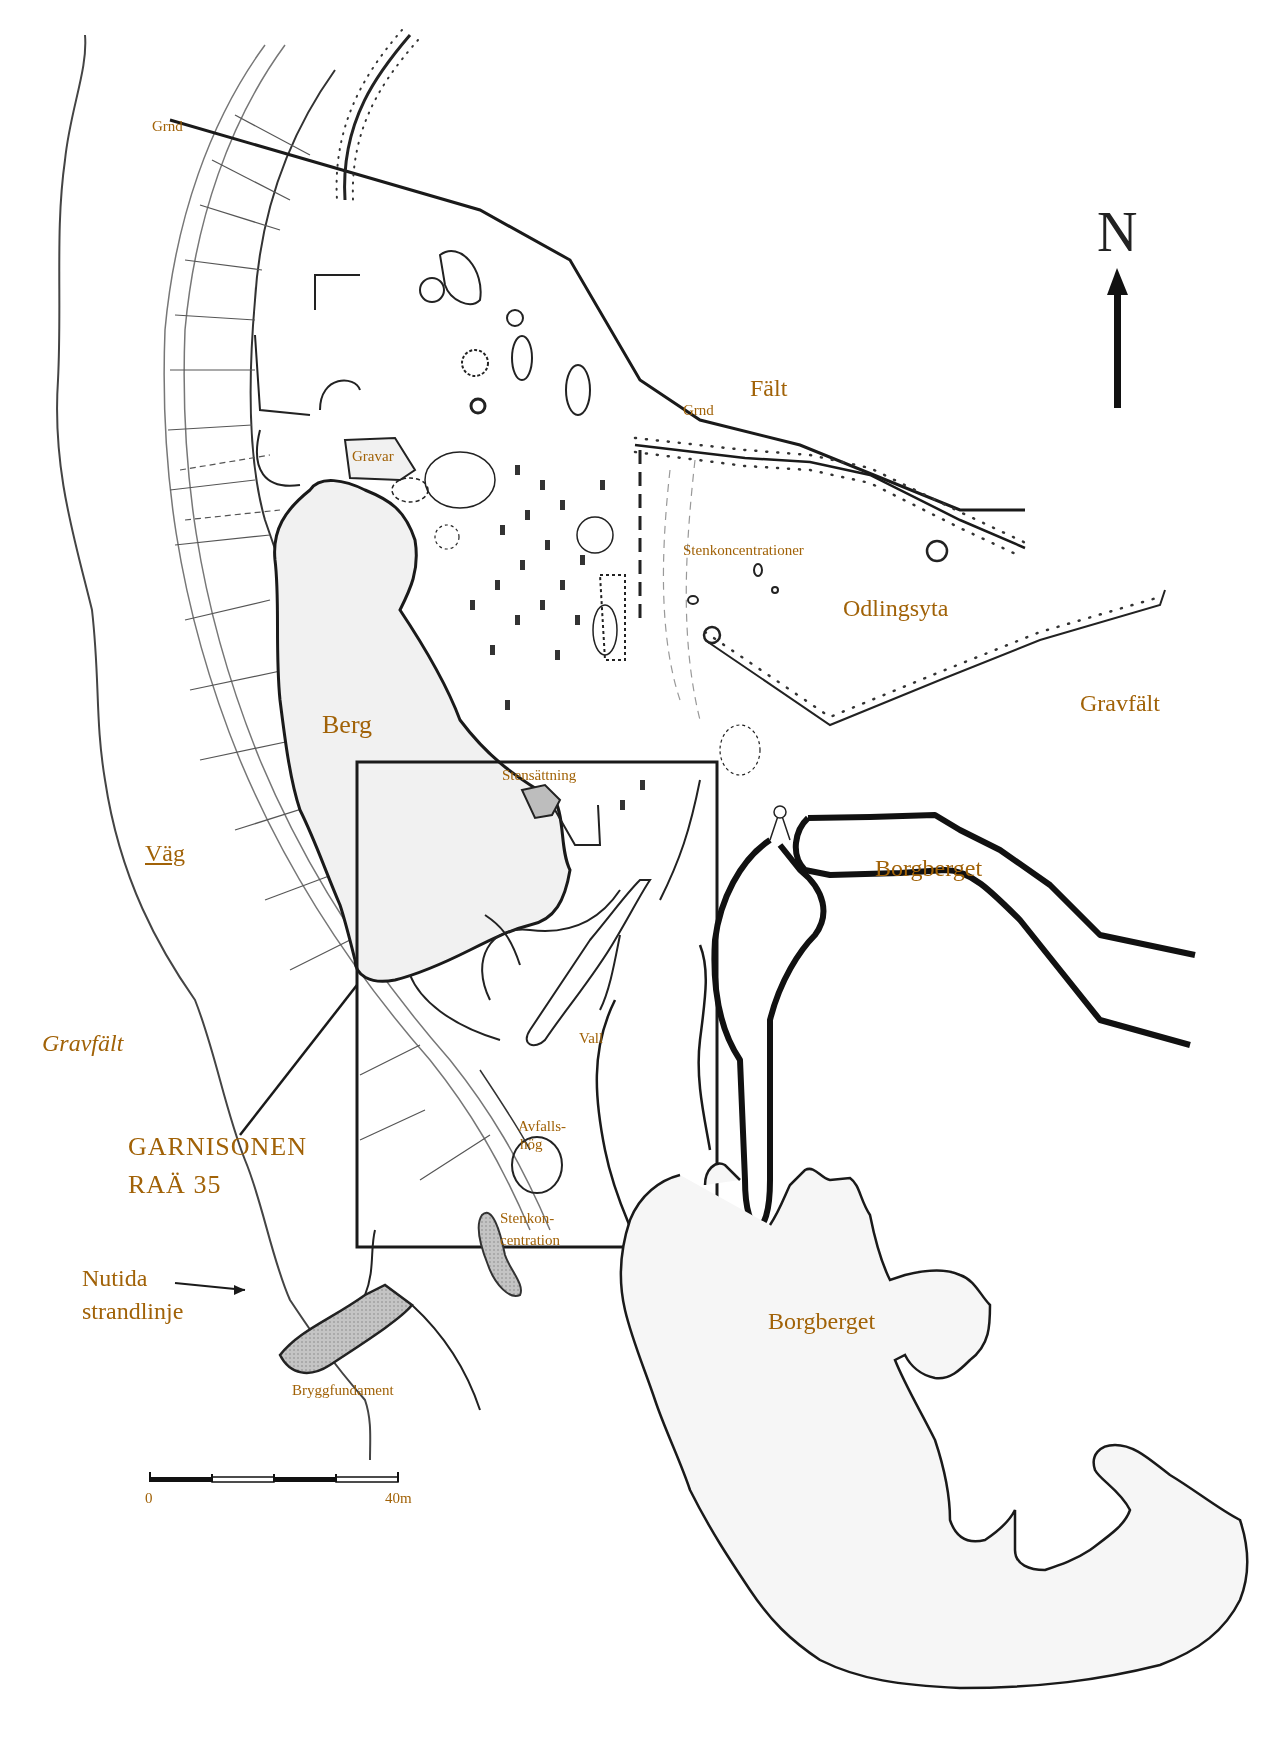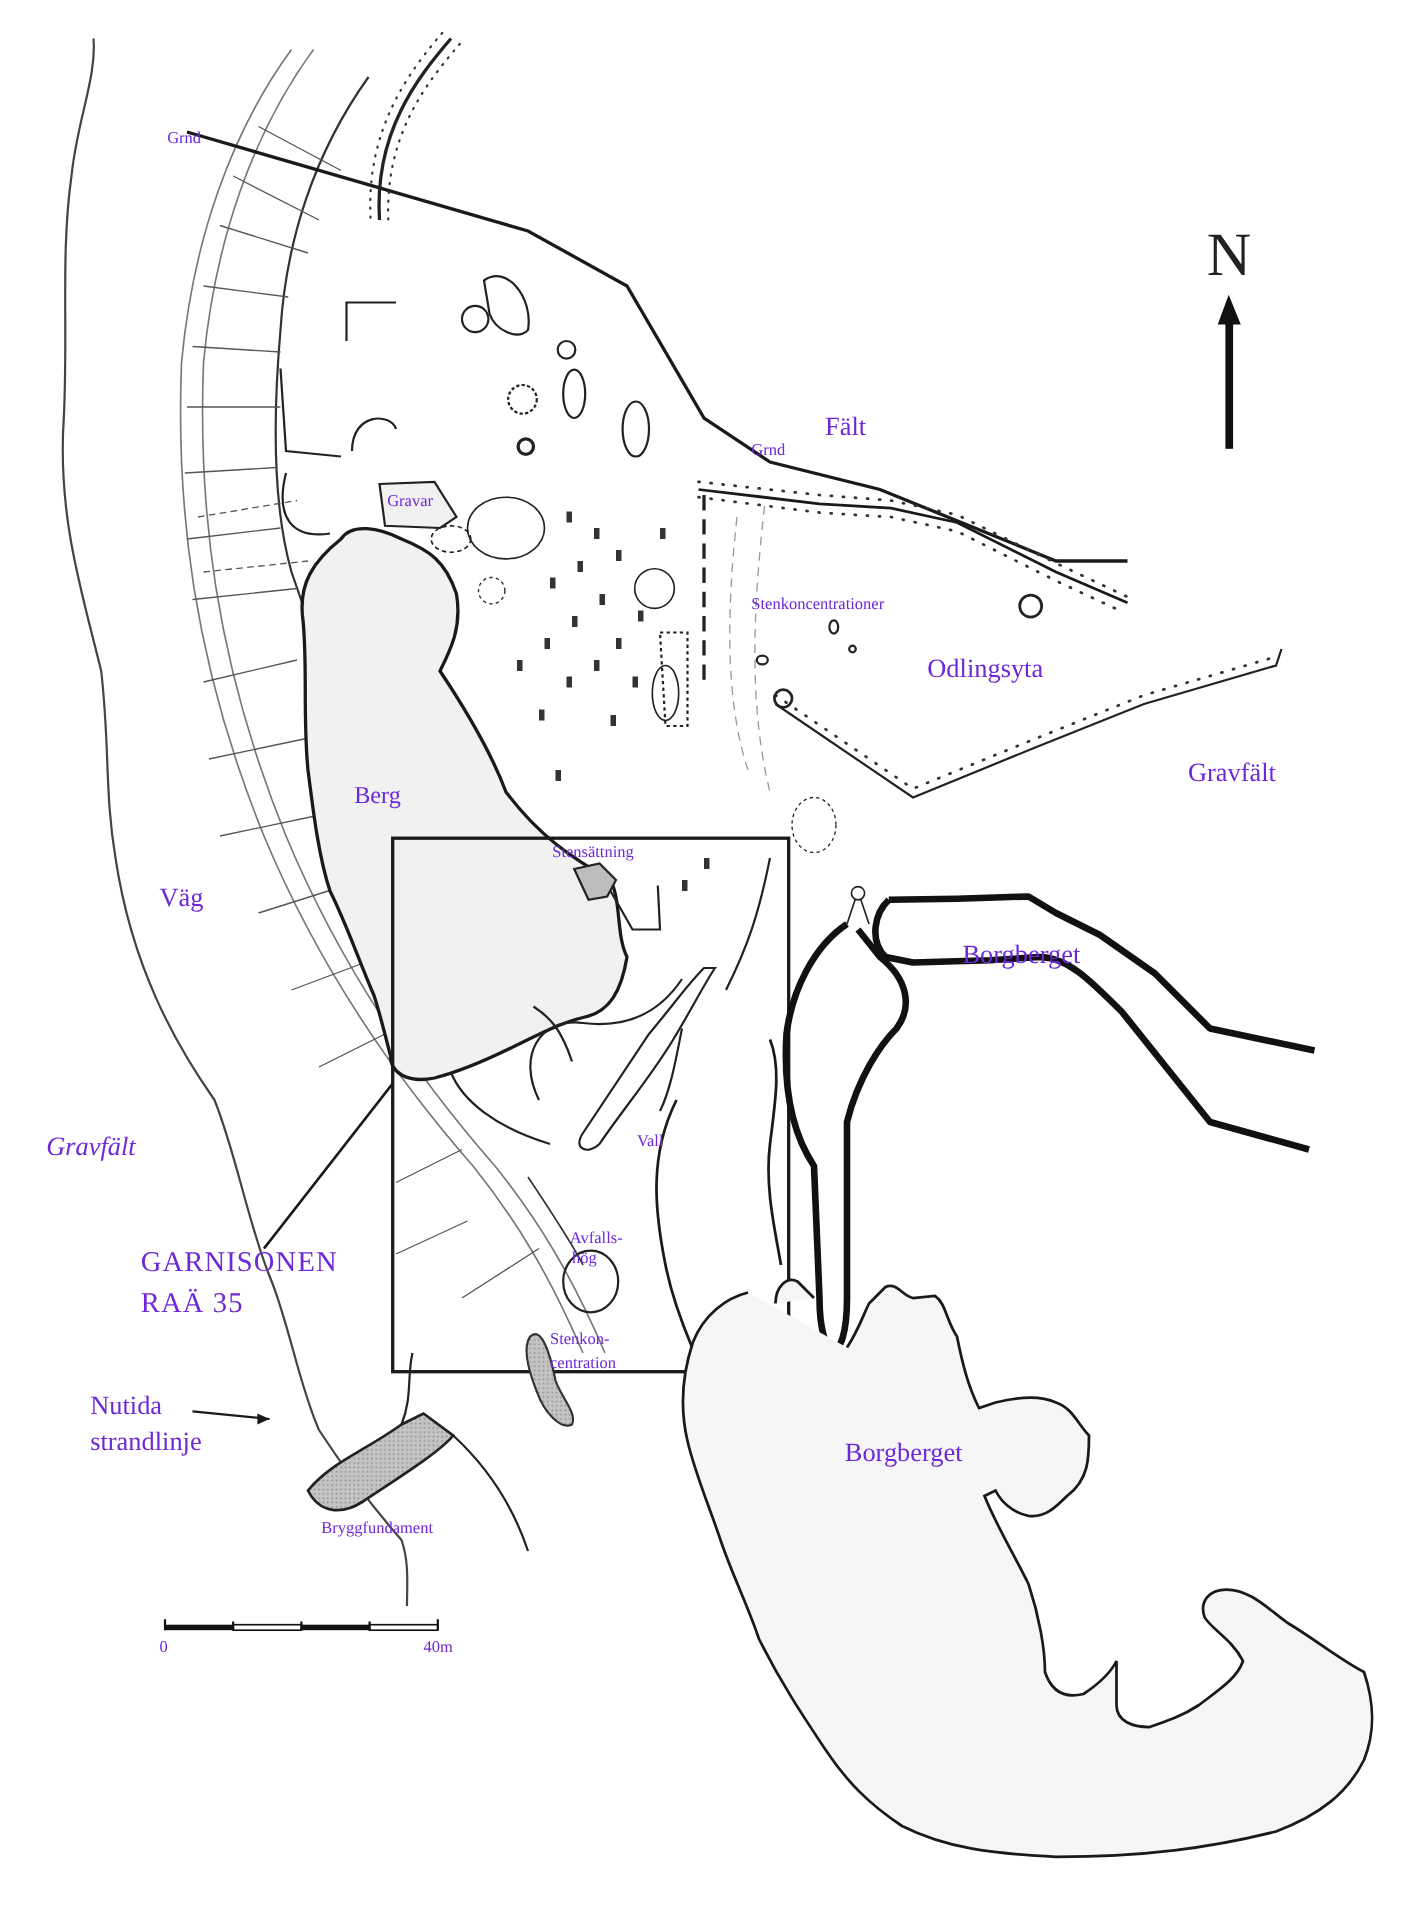--- a/index.html
+++ b/index.html
@@ -1,21 +1,21 @@
 <!DOCTYPE html>
 <html><head>
 <meta charset="utf-8">
 <style>
   html, body { margin:0; padding:0; background:#ffffff; }
   body { width:1284px; height:1742px; position:relative; overflow:hidden; font-family:"Liberation Serif","DejaVu Serif",serif; color:#2a2a2a; }
   #map { position:absolute; left:0; top:0; width:1284px; height:1742px; }
-  .lbl { position:absolute; white-space:nowrap; color:#6d28d9; font-family:"Liberation Serif","DejaVu Serif",serif; }
+  .lbl { position:absolute; white-space:nowrap; color:#a16207; font-family:"Liberation Serif","DejaVu Serif",serif; }
   .sm { font-size:15px; }
   .md { font-size:24px; }
-  .lg { font-size:22px;text-align:right; }
+  .lg { font-size:26px;text-align:right; }
   .it { font-style:italic; }
   .caps { font-size:26px; letter-spacing:1px; }
   .north { font-size:56px; color:#222; }
 </style>
 </head>
 <body>
 
 <div id="map">
   <svg width="1284" height="1742" viewBox="0 0 1284 1742" xmlns="http://www.w3.org/2000/svg">
     <defs>
@@ -175,21 +175,21 @@
 
   
   <div class="lbl sm" style="left:152px;top:118px;">Grnd</div>
   <div class="lbl sm" style="left:683px;top:402px;">Grnd</div>
   <div class="lbl md" style="left:750px;top:375px;">Fält</div>
   <div class="lbl sm" style="left:352px;top:448px;">Gravar</div>
   <div class="lbl sm" style="left:683px;top:542px;">Stenkoncentrationer</div>
   <div class="lbl md" style="left:843px;top:595px;">Odlingsyta</div>
   <div class="lbl md" style="left:1080px;top:690px;">Gravfält</div>
   <div class="lbl lg" style="left:322px;top:710px;">Berg</div>
-  <div class="lbl md" style="left:145px;top:804px;">Väg</div>
+  <div class="lbl md" style="left:145px;top:840px;text-decoration:underline;">Väg</div>
   <div class="lbl sm" style="left:502px;top:767px;text-align:right;">Stensättning</div>
   <div class="lbl md" style="left:875px;top:855px;">Borgberget</div>
   <div class="lbl md it" style="left:42px;top:1030px;">Gravfält</div>
   <div class="lbl sm" style="left:579px;top:1030px;">Vall</div>
   <div class="lbl sm" style="left:518px;top:1118px;">Avfalls-</div>
   <div class="lbl sm" style="left:520px;top:1136px;">hög</div>
   <div class="lbl caps" style="left:128px;top:1132px;">GARNISONEN</div>
   <div class="lbl caps" style="left:128px;top:1170px;">RAÄ 35</div>
   <div class="lbl sm" style="left:500px;top:1210px;">Stenkon-</div>
   <div class="lbl sm" style="left:500px;top:1232px;">centration</div>

